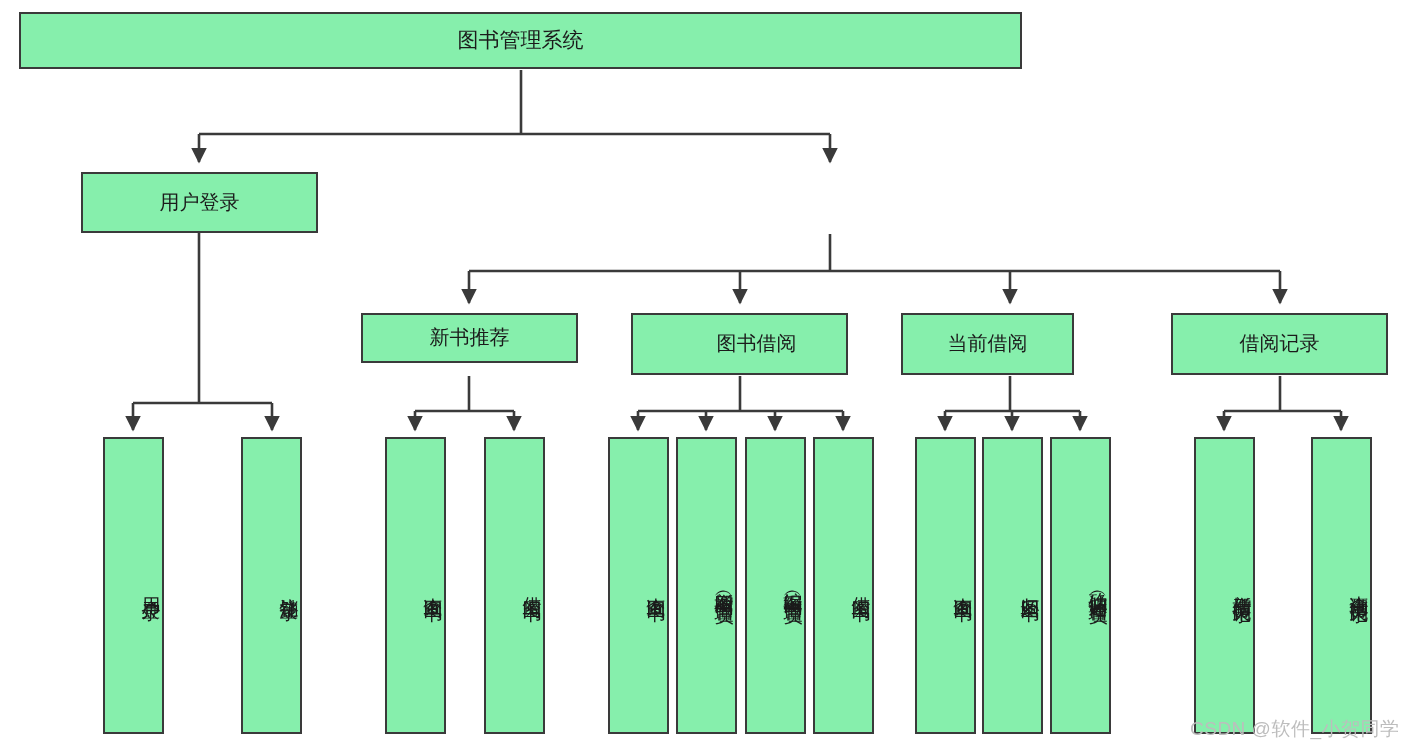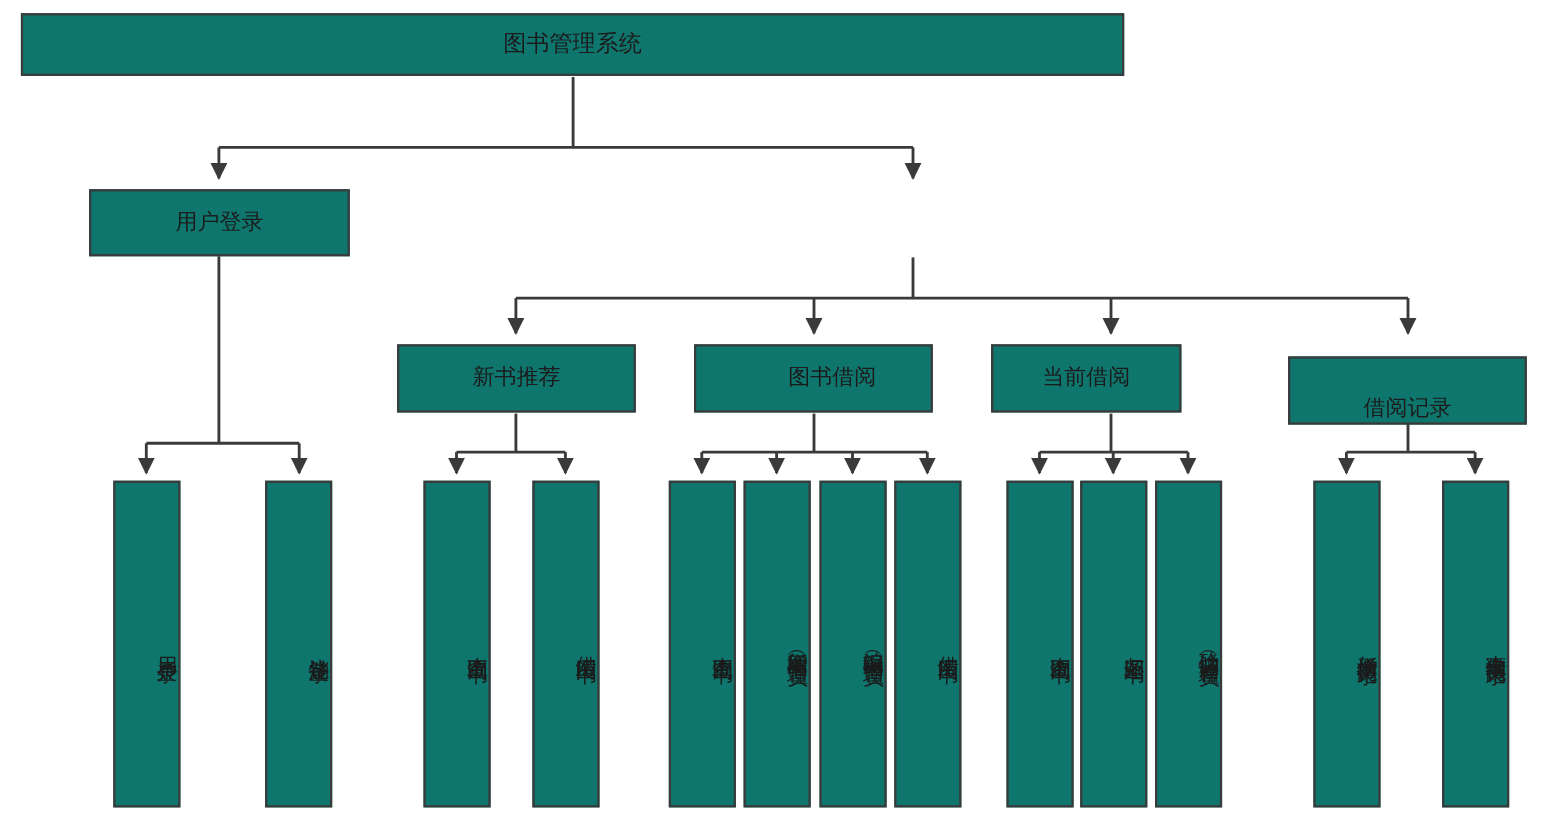--- a/index.html
+++ b/index.html
@@ -21,21 +21,21 @@
     position: absolute;
     left: 0;
     top: 0;
     width: 1405px;
     height: 747px;
     pointer-events: none;
   }
   .node {
     position: absolute;
     box-sizing: border-box;
-    background: #0f766e;
+    background: #86efac;
     border: 2px solid #3a3a3a;
     display: flex;
     align-items: center;
     justify-content: center;
     color: #1b1b1b;
     line-height: 1.18;
     text-align: center;
   }
   .node.root        { font-size: 21px; }
   .node.level2      { font-size: 20px; }
@@ -120,30 +120,30 @@
   </svg>
 
   <div class="node root" style="left:19px; top:12px; width:1003px; height:57px;">
     <span>图书管理系统</span>
   </div>
 
   <div class="node level2" style="left:81px; top:172px; width:237px; height:61px;">
     <span>用户登录</span>
   </div>
 
-  <div class="node level3" style="left:361px; top:313px; width:217px; height:62px;">
+  <div class="node level3" style="left:361px; top:313px; width:217px; height:50px;">
     <span>新书推荐</span>
   </div>
   <div class="node level3" style="left:631px; top:313px; width:217px; height:62px;padding-left:34px;">
     <span>图书借阅</span>
   </div>
   <div class="node level3" style="left:901px; top:313px; width:173px; height:62px;">
     <span>当前借阅</span>
   </div>
-  <div class="node level3" style="left:1171px; top:324px; width:217px; height:62px;align-items:flex-end;">
+  <div class="node level3" style="left:1171px; top:313px; width:217px; height:62px;">
     <span>借阅记录</span>
   </div>
 
   <div class="node leaf" style="left:103px; top:437px; width:61px; height:297px;">
     <span class="leaf-text">用户登录</span>
   </div>
   <div class="node leaf" style="left:241px; top:437px; width:61px; height:297px;">
     <span class="leaf-text">注销登录</span>
   </div>
 
@@ -177,14 +177,17 @@
     <span class="leaf-text">确认归还（管理员）</span>
   </div>
 
   <div class="node leaf" style="left:1194px; top:437px; width:61px; height:297px;">
     <span class="leaf-text">新增借阅记录</span>
   </div>
   <div class="node leaf" style="left:1311px; top:437px; width:61px; height:297px;">
     <span class="leaf-text">查询借阅记录</span>
   </div>
 
+  <div class="watermark" style="left:1190px; top:716px;">
+    <span>CSDN @软件_小贺同学</span>
+  </div>
 
 </div>
 
 </body></html>

